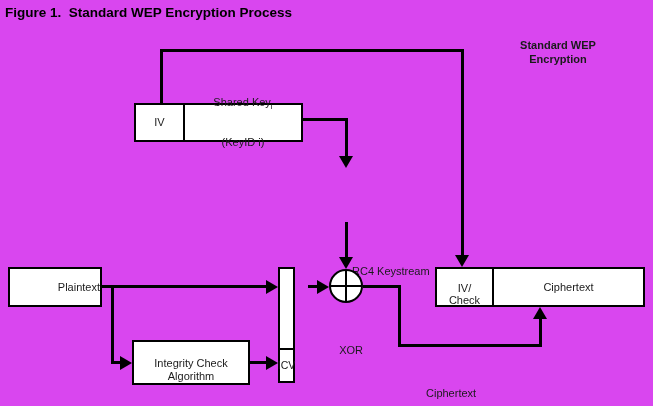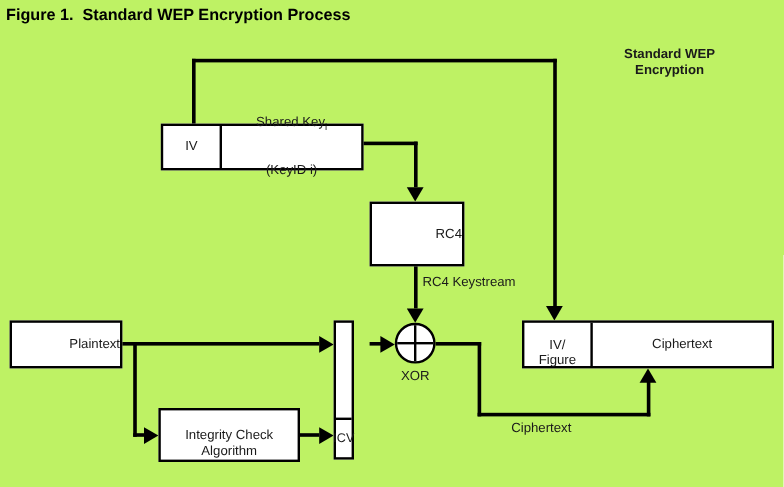--- a/index.html
+++ b/index.html
@@ -1,20 +1,20 @@
 <!DOCTYPE html>
 <html><head>
 <meta charset="utf-8">
 <style>
   html, body { margin: 0; padding: 0; background: #ffffff; }
   .canvas {
     position: relative;
     width: 653px;
     height: 406px;
-    background: #bef264;
+    background: #d946ef;
     font-family: "Liberation Sans", "DejaVu Sans", sans-serif;
     color: #1a1a1a;
     overflow: hidden;
   }
   .abs { position: absolute; }
 
   .fig-title {
     left: 5px; top: 5px;
     font-size: 13.5px;
     font-weight: bold;
@@ -63,21 +63,21 @@
     left: 329px; top: 269px;
     width: 34px; height: 34px;
     border: 2px solid #000;
     border-radius: 50%;
     box-sizing: border-box;
     background: #fff;
   }
   .xor-circle .h { position: absolute; left: 0; right: 0; top: 14px; height: 2px; background: #000; }
   .xor-circle .v { position: absolute; top: 0; bottom: 0; left: 14px; width: 2px; background: #000; }
 
-  .small-label { font-size: 11px; color: #1a1a1a; white-space: nowrap; }
+  .small-label { font-size: 11px; color: #1a1a1a; white-space: nowrap; margin-top: 36px; }
   sub { font-size: 8px; }
 </style>
 </head>
 <body>
 
 <div class="canvas">
 
   <div class="abs fig-title">Figure 1.  Standard WEP Encryption Process</div>
 
   <div class="abs caption">
@@ -97,23 +97,20 @@
     <div class="cell" style="flex:1;gap:23px;">
       <span><span>Shared Key</span><sub>i</sub></span>
       <span>(KeyID i)</span>
     </div>
   </div>
 
   <div class="abs line" style="left:303px; top:118px; width:45px; height:3px;"></div>
   <div class="abs line" style="left:345px; top:118px; width:3px; height:38px;"></div>
   <div class="abs arr arr-down" style="left:339px; top:156px;"></div>
 
-  <div class="abs node" style="left:308px; top:168px; width:79px; height:54px;">
-    <span>RC4</span>
-  </div>
 
   <div class="abs line" style="left:345px; top:222px; width:3px; height:35px;"></div>
   <div class="abs arr arr-down" style="left:339px; top:257px;"></div>
   <div class="abs small-label" style="left:352px; top:229px;">RC4 Keystream</div>
 
   <div class="abs node" style="left:8px; top:267px; width:94px; height:40px;">
     <span>Plaintext</span>
   </div>
 
   <div class="abs line" style="left:102px; top:285px; width:164px; height:3px;"></div>
@@ -138,32 +135,32 @@
     </div>
   </div>
 
   <div class="abs line" style="left:308px; top:285px; width:10px; height:3px;"></div>
   <div class="abs arr arr-right" style="left:317px; top:280px;"></div>
 
   <div class="abs xor-circle">
     <div class="h"></div>
     <div class="v"></div>
   </div>
-  <div class="abs small-label" style="left:329px; top:308px; width:34px; text-align:center;">XOR</div>
+  <div class="abs small-label" style="left:329px; top:308px; width:34px; text-align:right;">XOR</div>
 
   <div class="abs line" style="left:363px; top:285px; width:38px; height:3px;"></div>
   <div class="abs line" style="left:398px; top:285px; width:3px; height:62px;"></div>
   <div class="abs line" style="left:398px; top:344px; width:144px; height:3px;"></div>
   <div class="abs line" style="left:539px; top:318px; width:3px; height:29px;"></div>
   <div class="abs arr arr-up" style="left:533px; top:307px;"></div>
   <div class="abs small-label" style="left:426px; top:351px;">Ciphertext</div>
 
   <div class="abs node split" style="left:435px; top:267px; width:210px; height:40px;">
     <div class="cell divider" style="width:55px;">
       <span style="line-height:12px;margin-top:13px;">IV/</span>
-      <span style="line-height:12px;">Figure</span>
+      <span style="line-height:12px;">Check</span>
     </div>
     <div class="cell" style="flex:1;">
       <span>Ciphertext</span>
     </div>
   </div>
 
 </div>
 
 </body></html>

